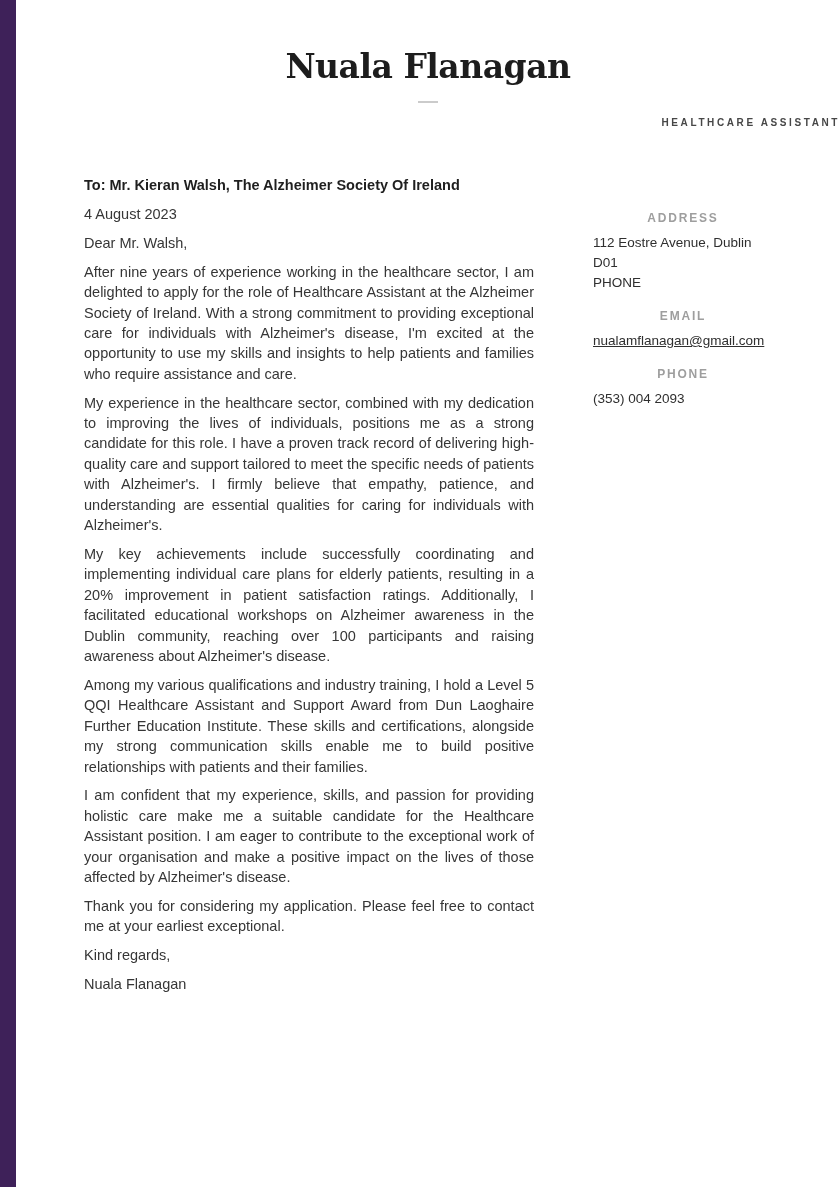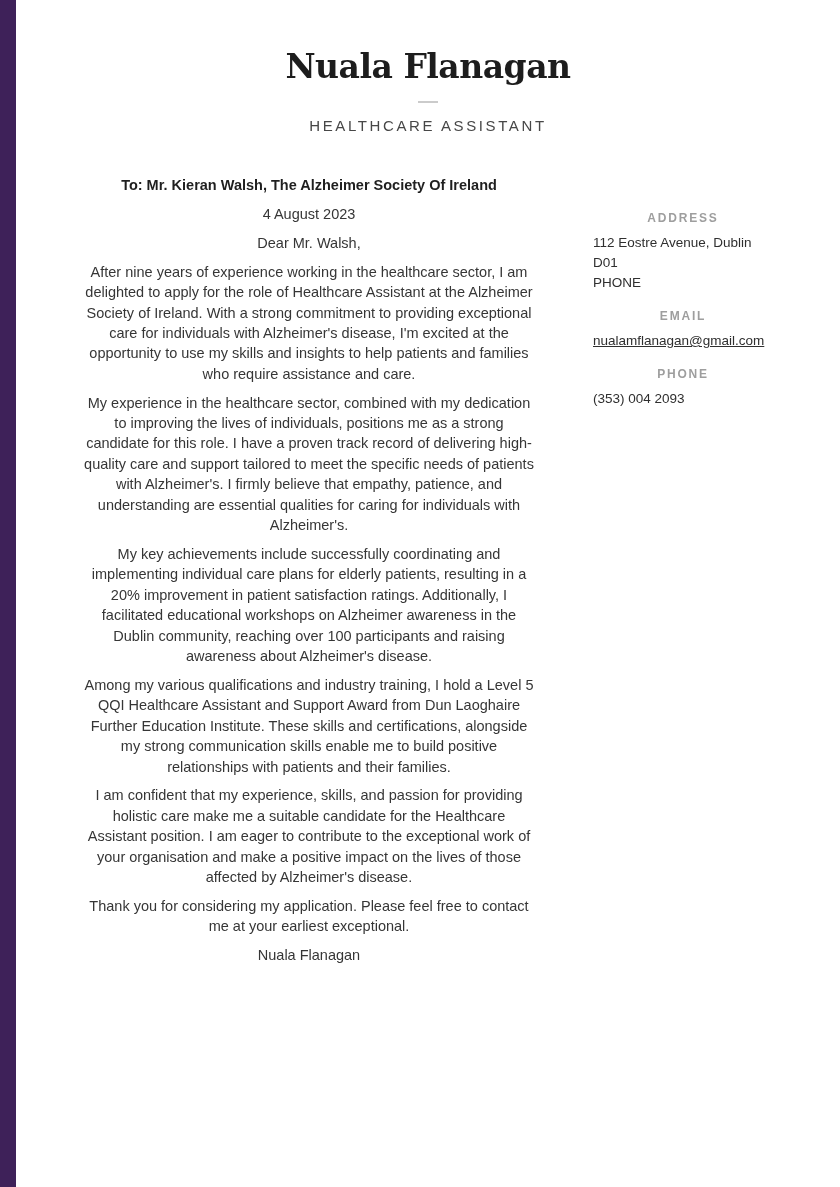--- a/index.html
+++ b/index.html
@@ -38,34 +38,35 @@
     letter-spacing: -0.5px;
     color: #1d1d1d;
   }
   .doc-divider {
     width: 20px; height: 2px;
     background: #cbcbcb;
     margin: 13px auto 0 auto;
   }
   .doc-subtitle {
     margin-top: 14px;
-    font-size: 15px;
-    font-weight: 400;
+    font-size: 10px;
+    font-weight: 700;
     letter-spacing: 2.6px;
     color: #474747;
+    text-align: right;
   }
   .letter-col {
     position: absolute;
     left: 68px; top: 175px;
     width: 450px;
     font-size: 14.5px;
     line-height: 20.4px;
     color: #363636;
   }
-  .letter-col p { margin: 0 0 8.5px 0; text-align: center; }
+  .letter-col p { margin: 0 0 8.5px 0; }
   .letter-recipient {
     font-weight: 700;
     color: #1f1f1f;
   }
   .letter-body { text-align: justify; }
   .contact-col {
     position: absolute;
     left: 577px; top: 212px;
     width: 180px;
   }
@@ -104,20 +105,21 @@
   <div class="letter-col">
     <p class="letter-recipient">To: Mr. Kieran Walsh, The Alzheimer Society Of Ireland</p>
     <p>4 August 2023</p>
     <p>Dear Mr. Walsh,</p>
     <p class="letter-body">After nine years of experience working in the healthcare sector, I am delighted to apply for the role of Healthcare Assistant at the Alzheimer Society of Ireland. With a strong commitment to providing exceptional care for individuals with Alzheimer's disease, I'm excited at the opportunity to use my skills and insights to help patients and families who require assistance and care.</p>
     <p class="letter-body">My experience in the healthcare sector, combined with my dedication to improving the lives of individuals, positions me as a strong candidate for this role. I have a proven track record of delivering high-quality care and support tailored to meet the specific needs of patients with Alzheimer's. I firmly believe that empathy, patience, and understanding are essential qualities for caring for individuals with Alzheimer's.</p>
     <p class="letter-body">My key achievements include successfully coordinating and implementing individual care plans for elderly patients, resulting in a 20% improvement in patient satisfaction ratings. Additionally, I facilitated educational workshops on Alzheimer awareness in the Dublin community, reaching over 100 participants and raising awareness about Alzheimer's disease.</p>
     <p class="letter-body">Among my various qualifications and industry training, I hold a Level 5 QQI Healthcare Assistant and Support Award from Dun Laoghaire Further Education Institute. These skills and certifications, alongside my strong communication skills enable me to build positive relationships with patients and their families.</p>
     <p class="letter-body">I am confident that my experience, skills, and passion for providing holistic care make me a suitable candidate for the Healthcare Assistant position. I am eager to contribute to the exceptional work of your organisation and make a positive impact on the lives of those affected by Alzheimer's disease.</p>
     <p class="letter-body">Thank you for considering my application. Please feel free to contact me at your earliest exceptional.</p>
+    <p>Kind regards,</p>
     <p>Nuala Flanagan</p>
   </div>
 
   <div class="contact-col">
     <div class="contact-label">ADDRESS</div>
     <div class="contact-value">
       <div>112 Eostre Avenue, Dublin D01</div>
       <div>PHONE</div>
     </div>
     <div class="contact-label">EMAIL</div>

